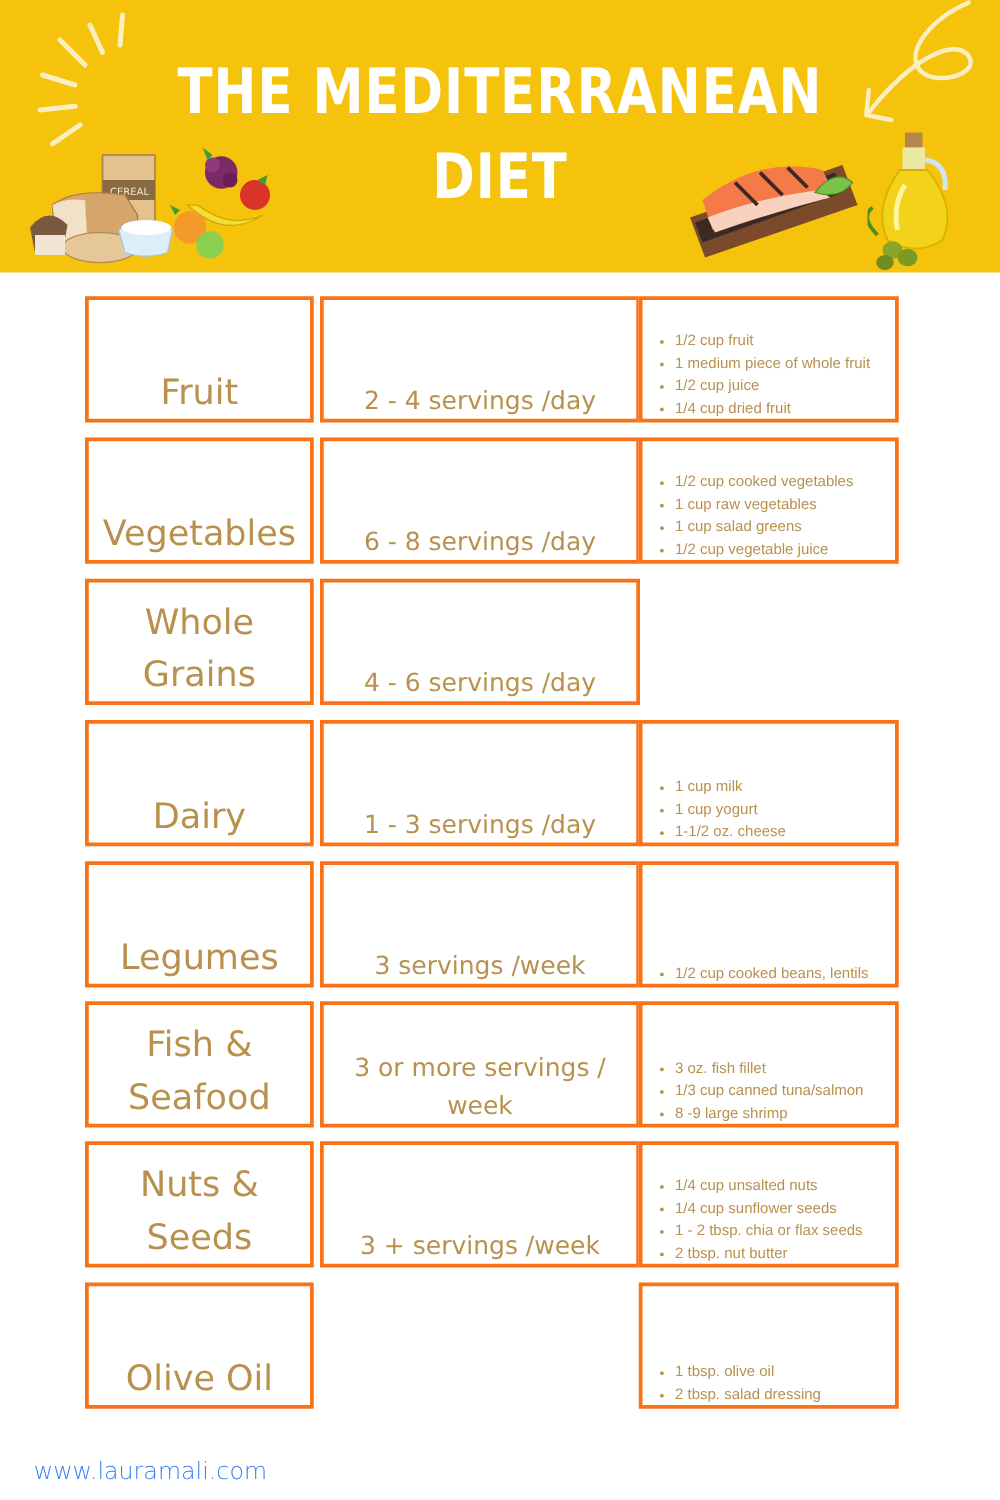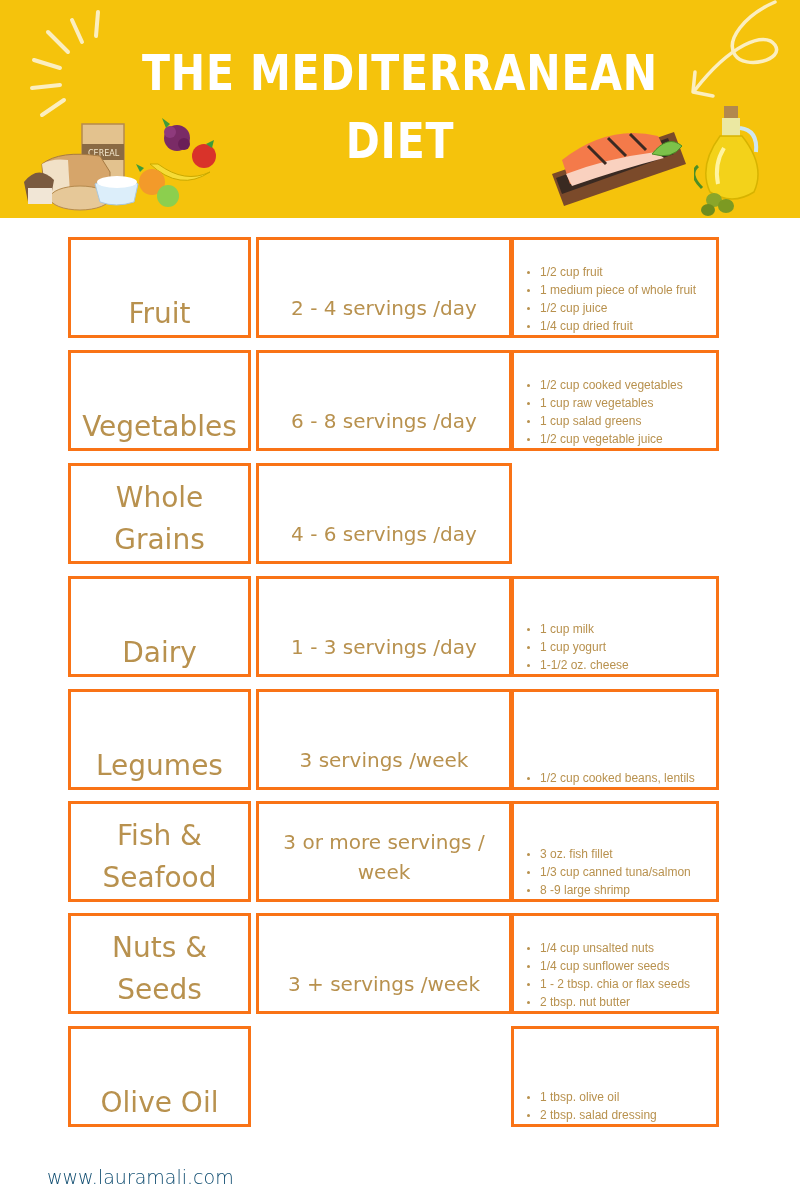--- a/index.html
+++ b/index.html
@@ -21,32 +21,32 @@
   .deco { position: absolute; }
   .row {
     position: absolute; left: 68px; width: 651px; height: 101px;
   }
   .cell {
     position: absolute; top: 0; height: 101px; box-sizing: border-box;
     border: 3px solid #f97316; background: #fff;
     display: flex; align-items: flex-end; justify-content: center; text-align: center;
   }
   .c1 { left: 0; width: 183px; font-size: 28px; color: #b8914e; line-height: 42px; }
-  .c2 { left: 188px; width: 256px; font-size: 20px; color: #b8914e; line-height: 30px; padding: 12px 12px; }
+  .c2 { left: 188px; width: 256px; font-size: 20px; color: #b8914e; line-height: 30px; padding: 0 12px; }
   .c2::before {
     content: ""; position: absolute; left: -6px; top: -3px; width: 3px; height: 101px;
   }
   .c3 { left: 443px; width: 208px; justify-content: flex-start; text-align: left; }
   .c3 ul { margin: 0; padding: 0 4px 0 26px; font-size: 12px; line-height: 18px; color: #b8914e;
            font-family: "Liberation Sans", sans-serif; }
   .c3 li { padding-left: 0; }
   .c3 li::marker { color: #b8914e; font-size: 10px; }
   .footer {
-    position: absolute; left: 27px; top: 1166px; font-size: 19px; color: #0c4a6e;
-    font-family: "DejaVu Sans", sans-serif; font-weight: 300; margin-left: 20px;
+    position: absolute; left: 27px; top: 1166px; font-size: 19px; color: #3b82f6;
+    font-family: "DejaVu Sans", sans-serif; font-weight: 300;
   }
 </style>
 </head>
 <body>
 
 <div class="banner">
 
   <svg class="deco" style="left:28px;top:8px" width="80" height="110" viewBox="0 0 80 110">
     <g stroke="#fbeec0" stroke-width="4" stroke-linecap="round">
       <line x1="70" y1="4" x2="68" y2="28"></line>

